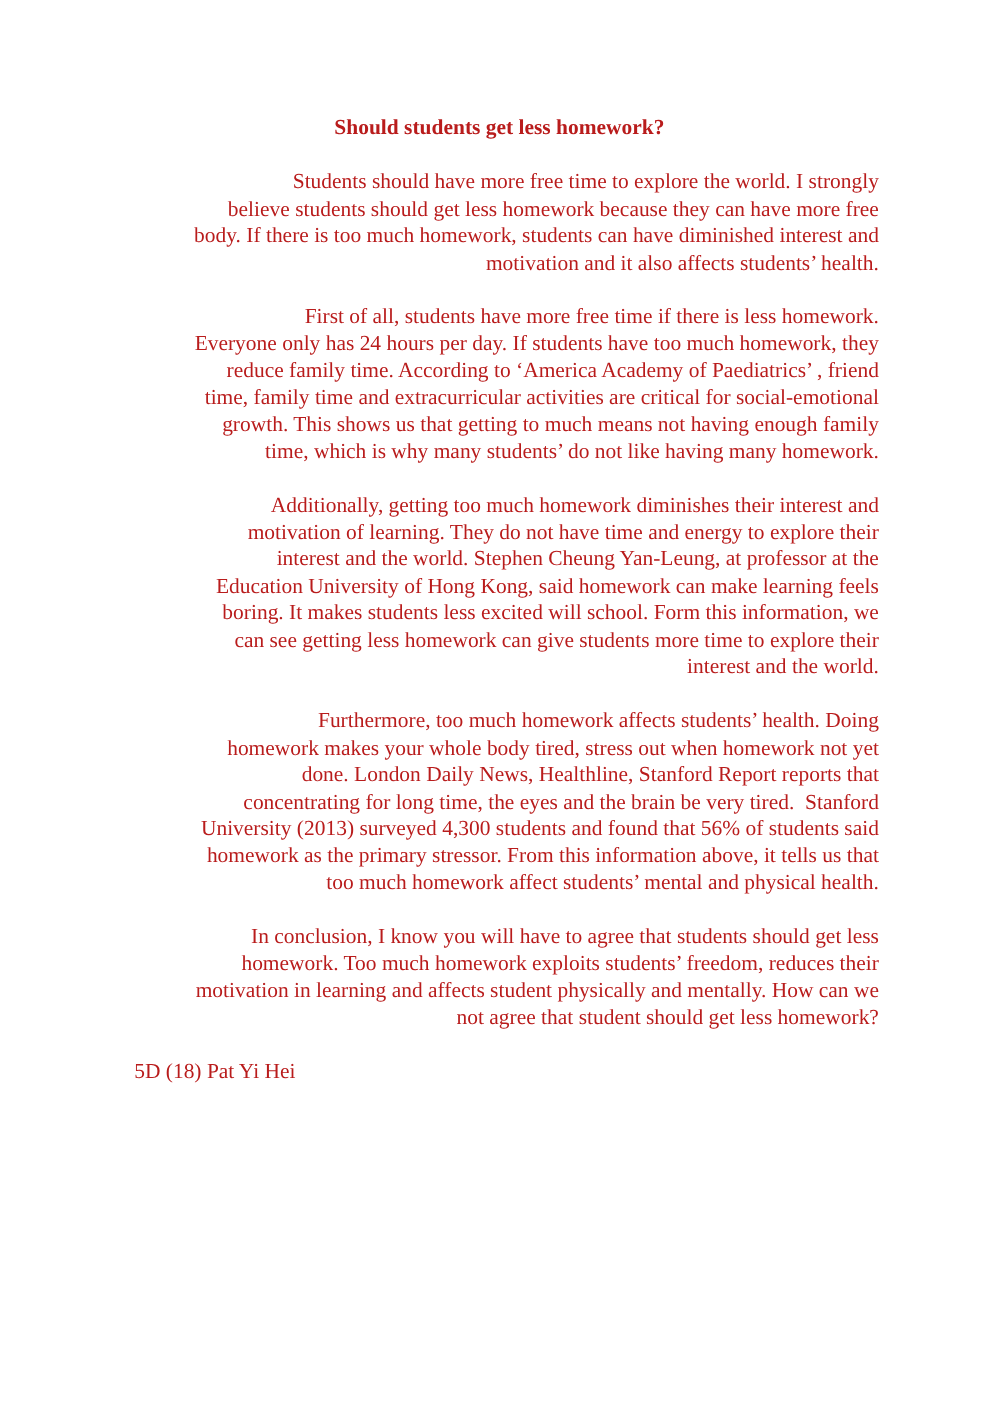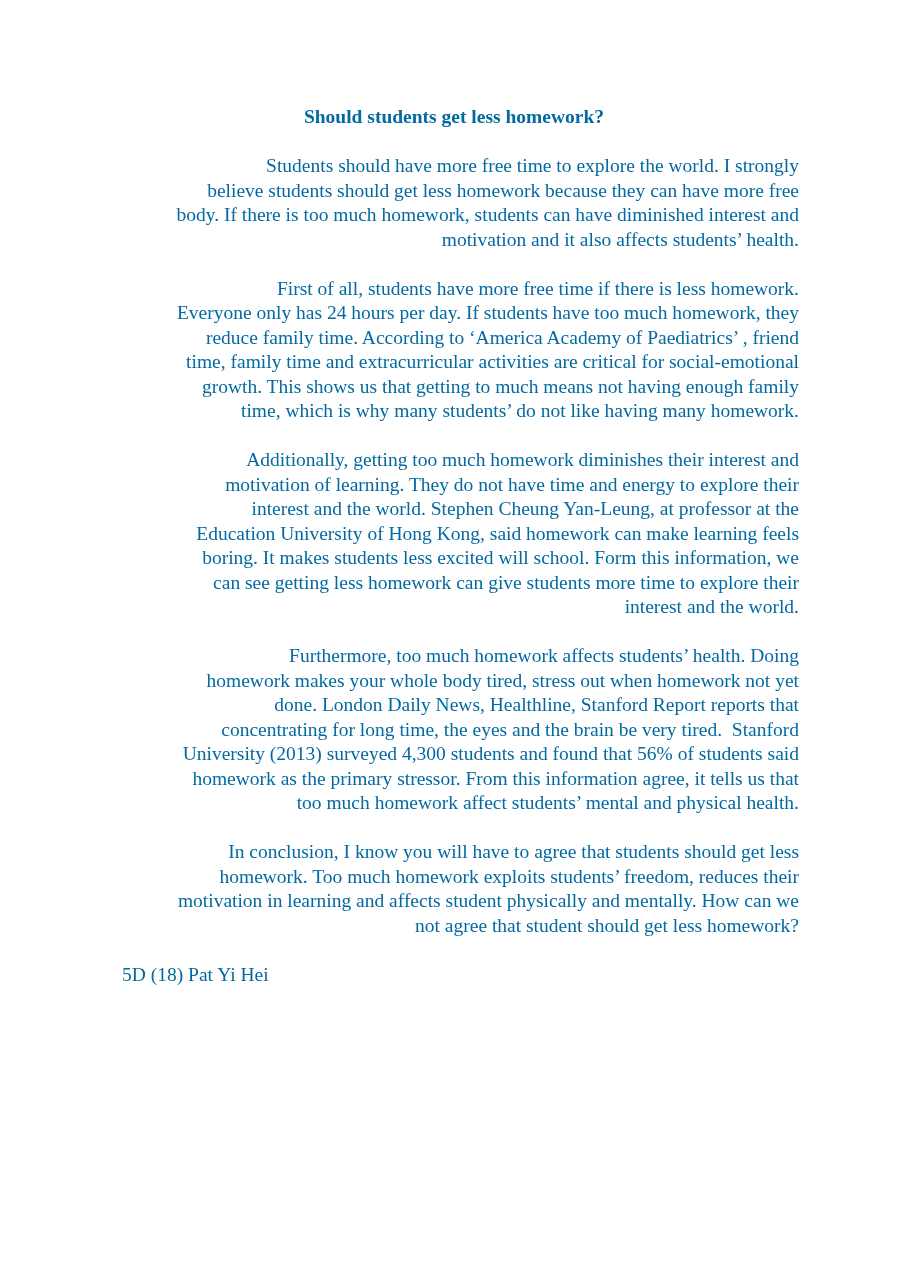--- a/index.html
+++ b/index.html
@@ -8,21 +8,21 @@
     background: #ffffff;
   }
   .page {
     position: relative;
     width: 905px;
     height: 1280px;
     background: #ffffff;
     box-sizing: border-box;
     padding: 105px 106px 0 109px;
     font-family: "Liberation Serif", "DejaVu Serif", serif;
-    color: #0369a1;
+    color: #b91c1c;
     font-size: 19.5px;
     overflow: hidden;
   }
   .title {
     font-size: 19.5px;
     font-weight: bold;
     text-align: center;
     margin: 0 0 24.5px 0;
     line-height: 24.5px;
   }
@@ -71,21 +71,21 @@
         <div class="line">boring. It makes students less excited will school. Form this information, we</div>
         <div class="line">can see getting less homework can give students more time to explore their</div>
         <div class="line">interest and the world.</div>
       </div>
       <div class="paragraph">
         <div class="line first">Furthermore, too much homework affects students’ health. Doing</div>
         <div class="line">homework makes your whole body tired, stress out when homework not yet</div>
         <div class="line">done. London Daily News, Healthline, Stanford Report reports that</div>
         <div class="line">concentrating for long time, the eyes and the brain be very tired.  Stanford</div>
         <div class="line">University (2013) surveyed 4,300 students and found that 56% of students said</div>
-        <div class="line">homework as the primary stressor. From this information agree, it tells us that</div>
+        <div class="line">homework as the primary stressor. From this information above, it tells us that</div>
         <div class="line">too much homework affect students’ mental and physical health.</div>
       </div>
       <div class="paragraph">
         <div class="line first">In conclusion, I know you will have to agree that students should get less</div>
         <div class="line">homework. Too much homework exploits students’ freedom, reduces their</div>
         <div class="line">motivation in learning and affects student physically and mentally. How can we</div>
         <div class="line">not agree that student should get less homework?</div>
       </div>
     </div>
 

